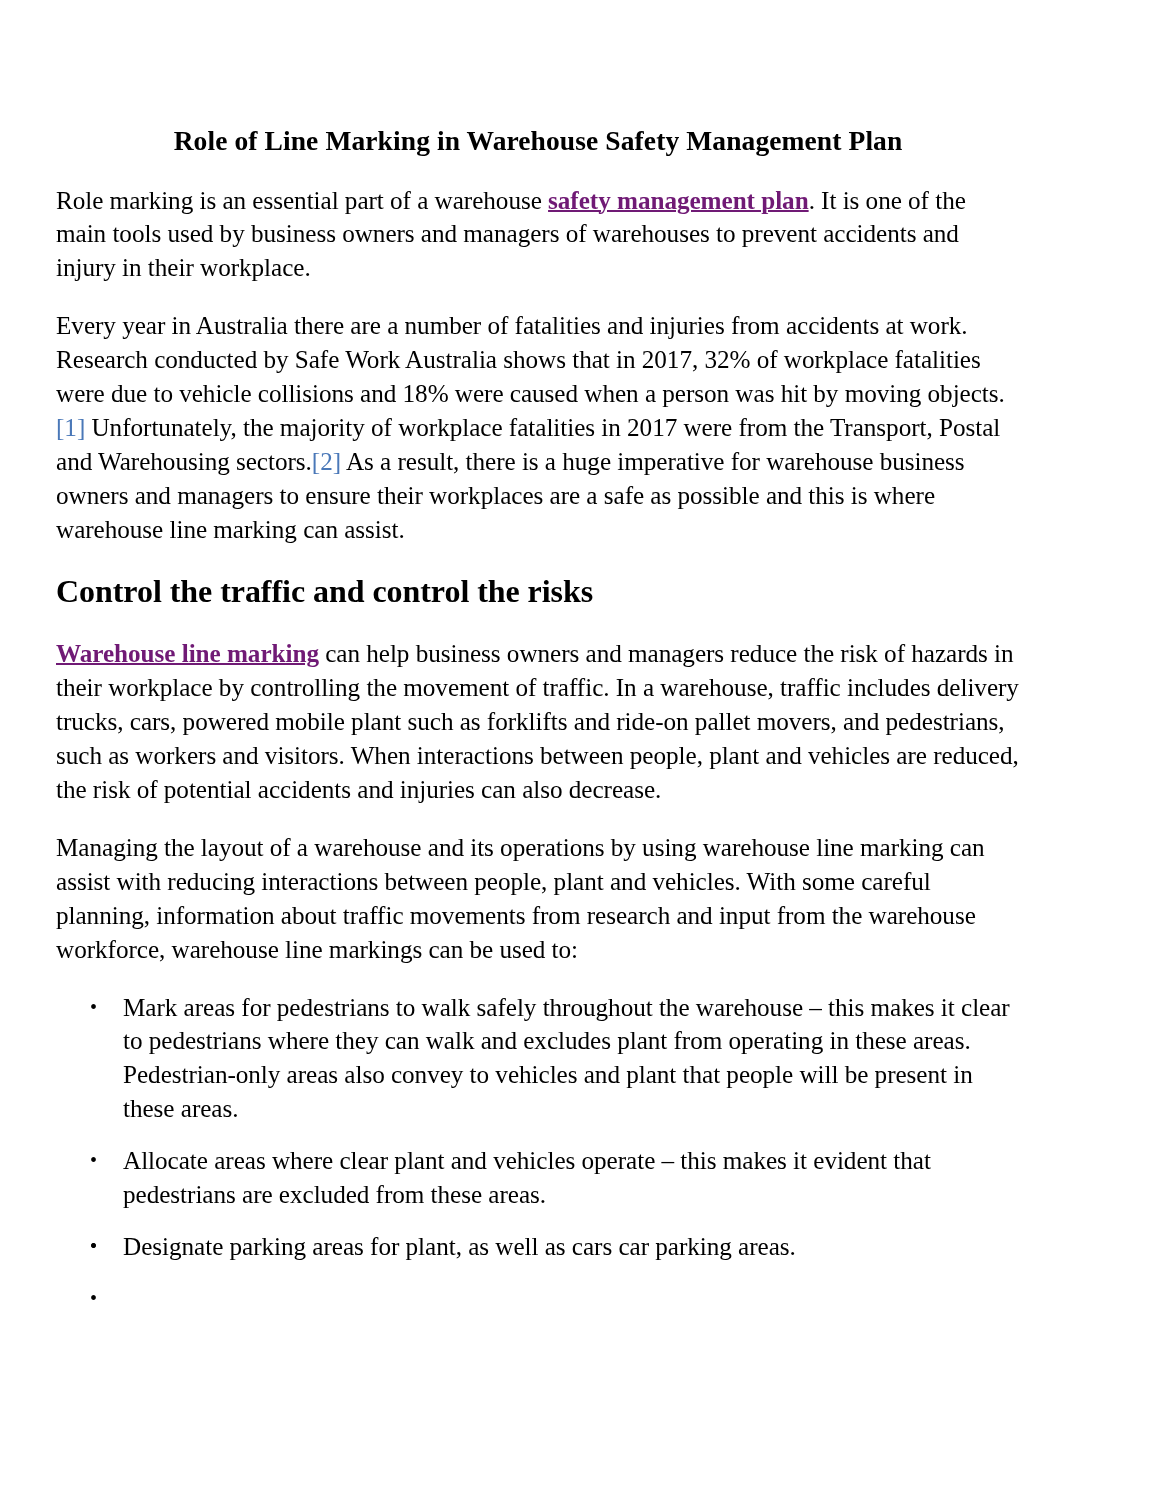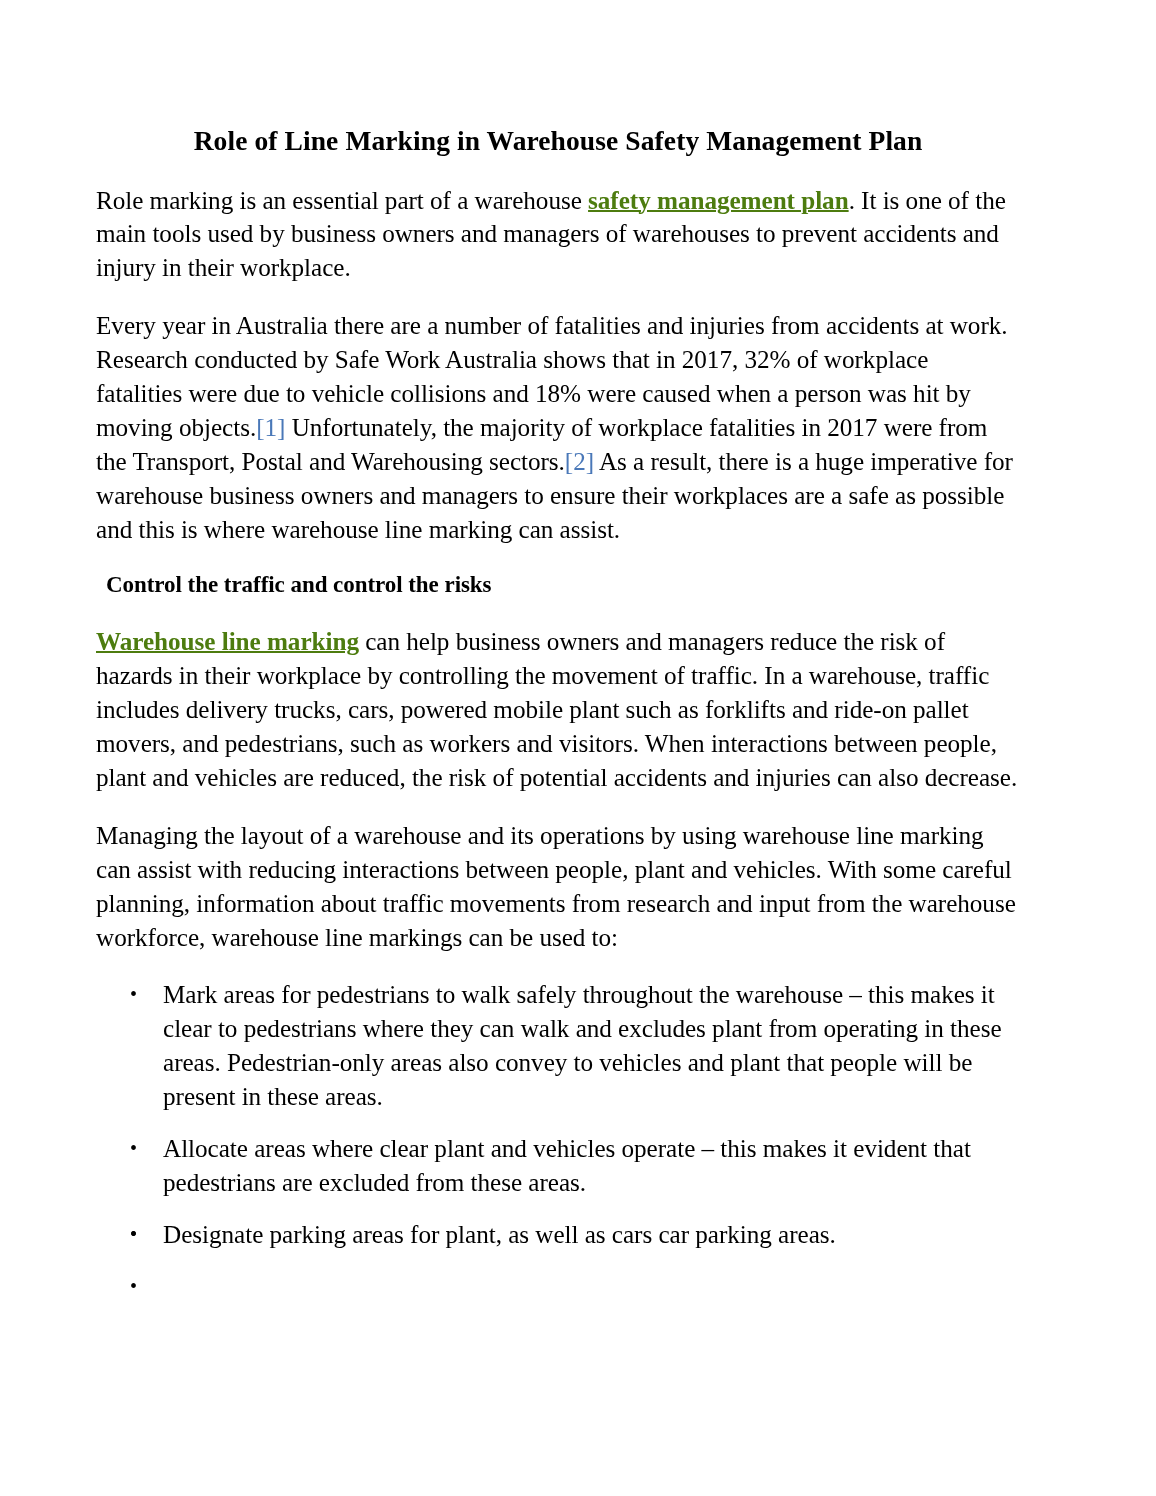--- a/index.html
+++ b/index.html
@@ -16,50 +16,50 @@
     -webkit-font-smoothing: antialiased;
     overflow: hidden;
   }
 
   .page {
     position: relative;
     width: 1156px;
     height: 1496px;
     background: #ffffff;
     box-sizing: border-box;
-    padding: 124px 136px 0 96px;
+    padding: 124px 136px 0 56px;
   }
 
   .doc-title {
     font-size: 27.5px;
     font-weight: bold;
     text-align: center;
     line-height: 1.22;
     margin: 0 0 26px 0;
     letter-spacing: 0.1px;
   }
 
   p.body-par {
     font-size: 25.2px;
     line-height: 1.345;
     margin: 0 0 24px 0;
     text-align: left;
     letter-spacing: -0.05px;
   }
 
   h2.section-head {
-    font-size: 23px;
+    font-size: 32px;
     font-weight: bold;
     line-height: 1.345;
-    margin: 6px 0 24px 10px;
+    margin: 6px 0 24px 0;
     letter-spacing: -0.05px;
   }
 
   a.doc-link {
-    color: #4d7c0f;
+    color: #701a75;
     font-weight: bold;
     text-decoration: underline;
     text-decoration-thickness: 2px;
     text-underline-offset: 1px;
   }
 
   a.cite-link {
     color: #4a78b8;
     text-decoration: none;
     font-weight: normal;

